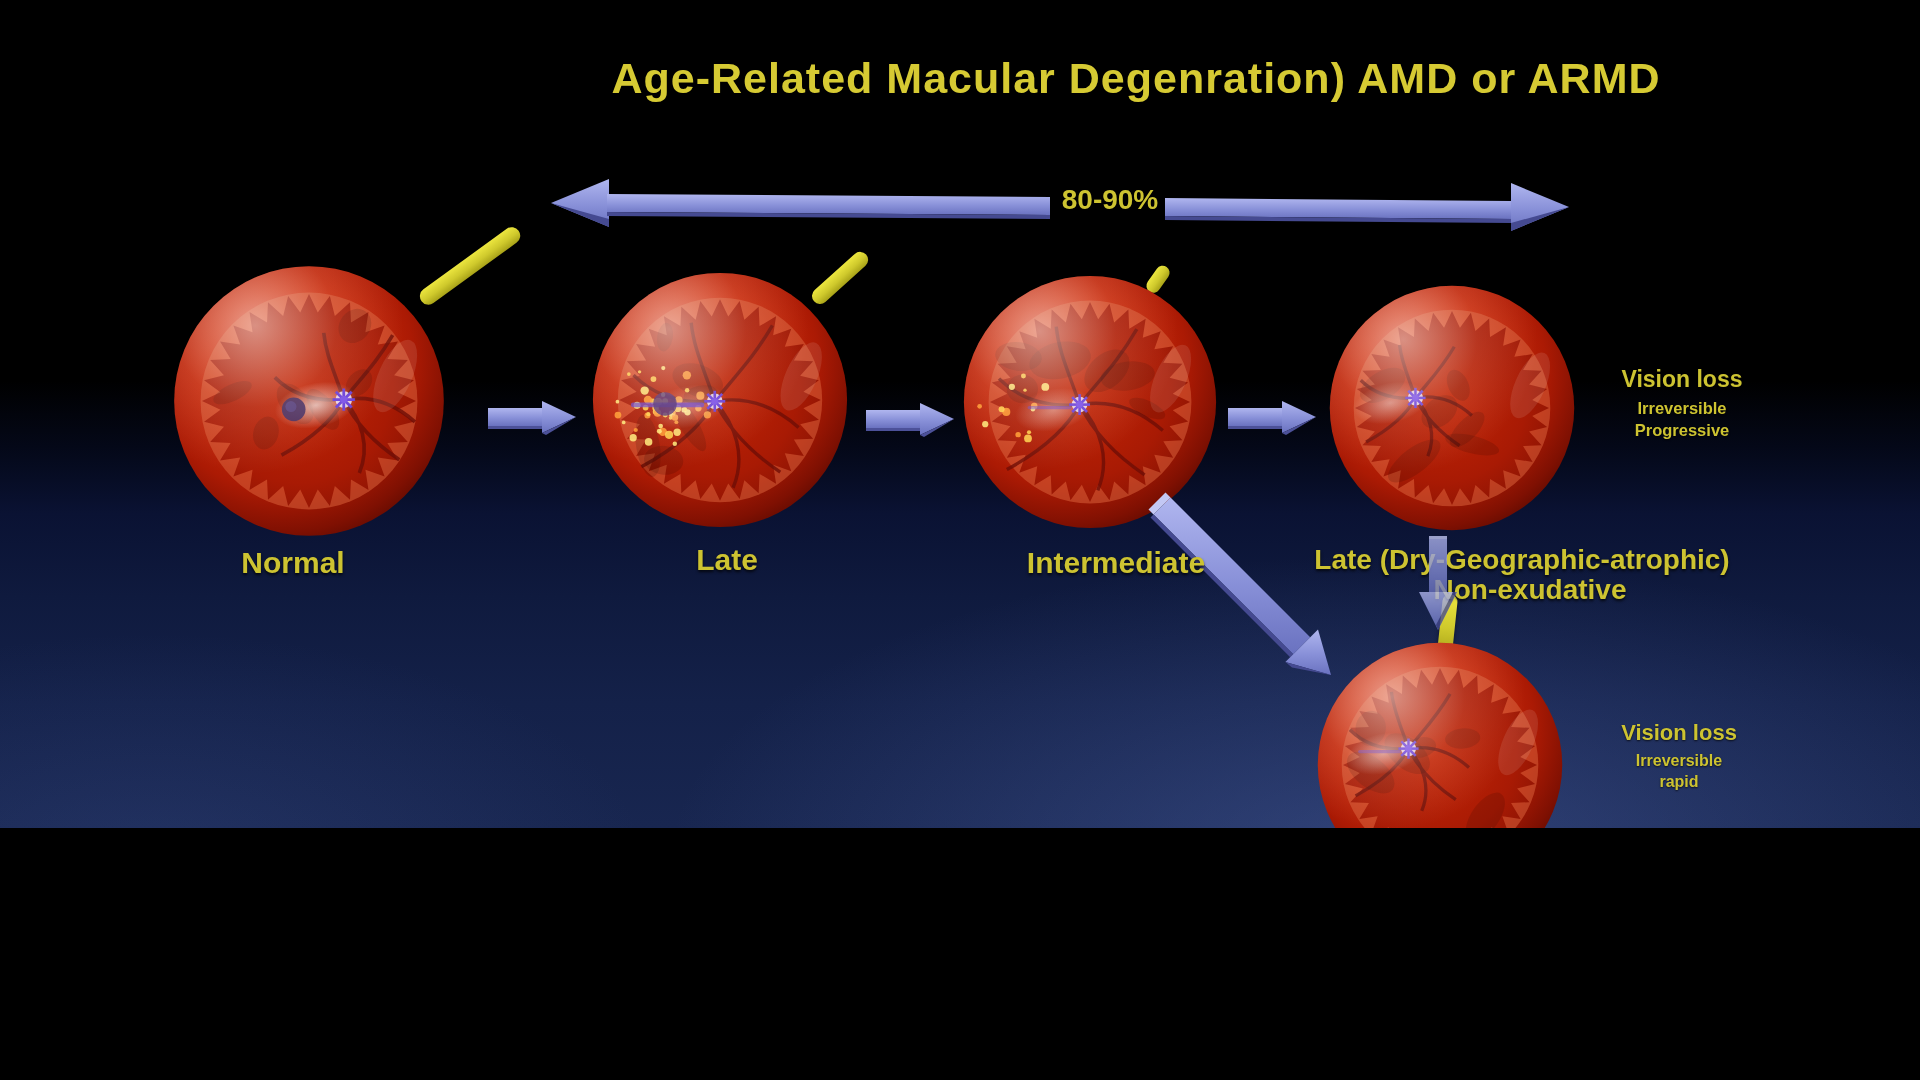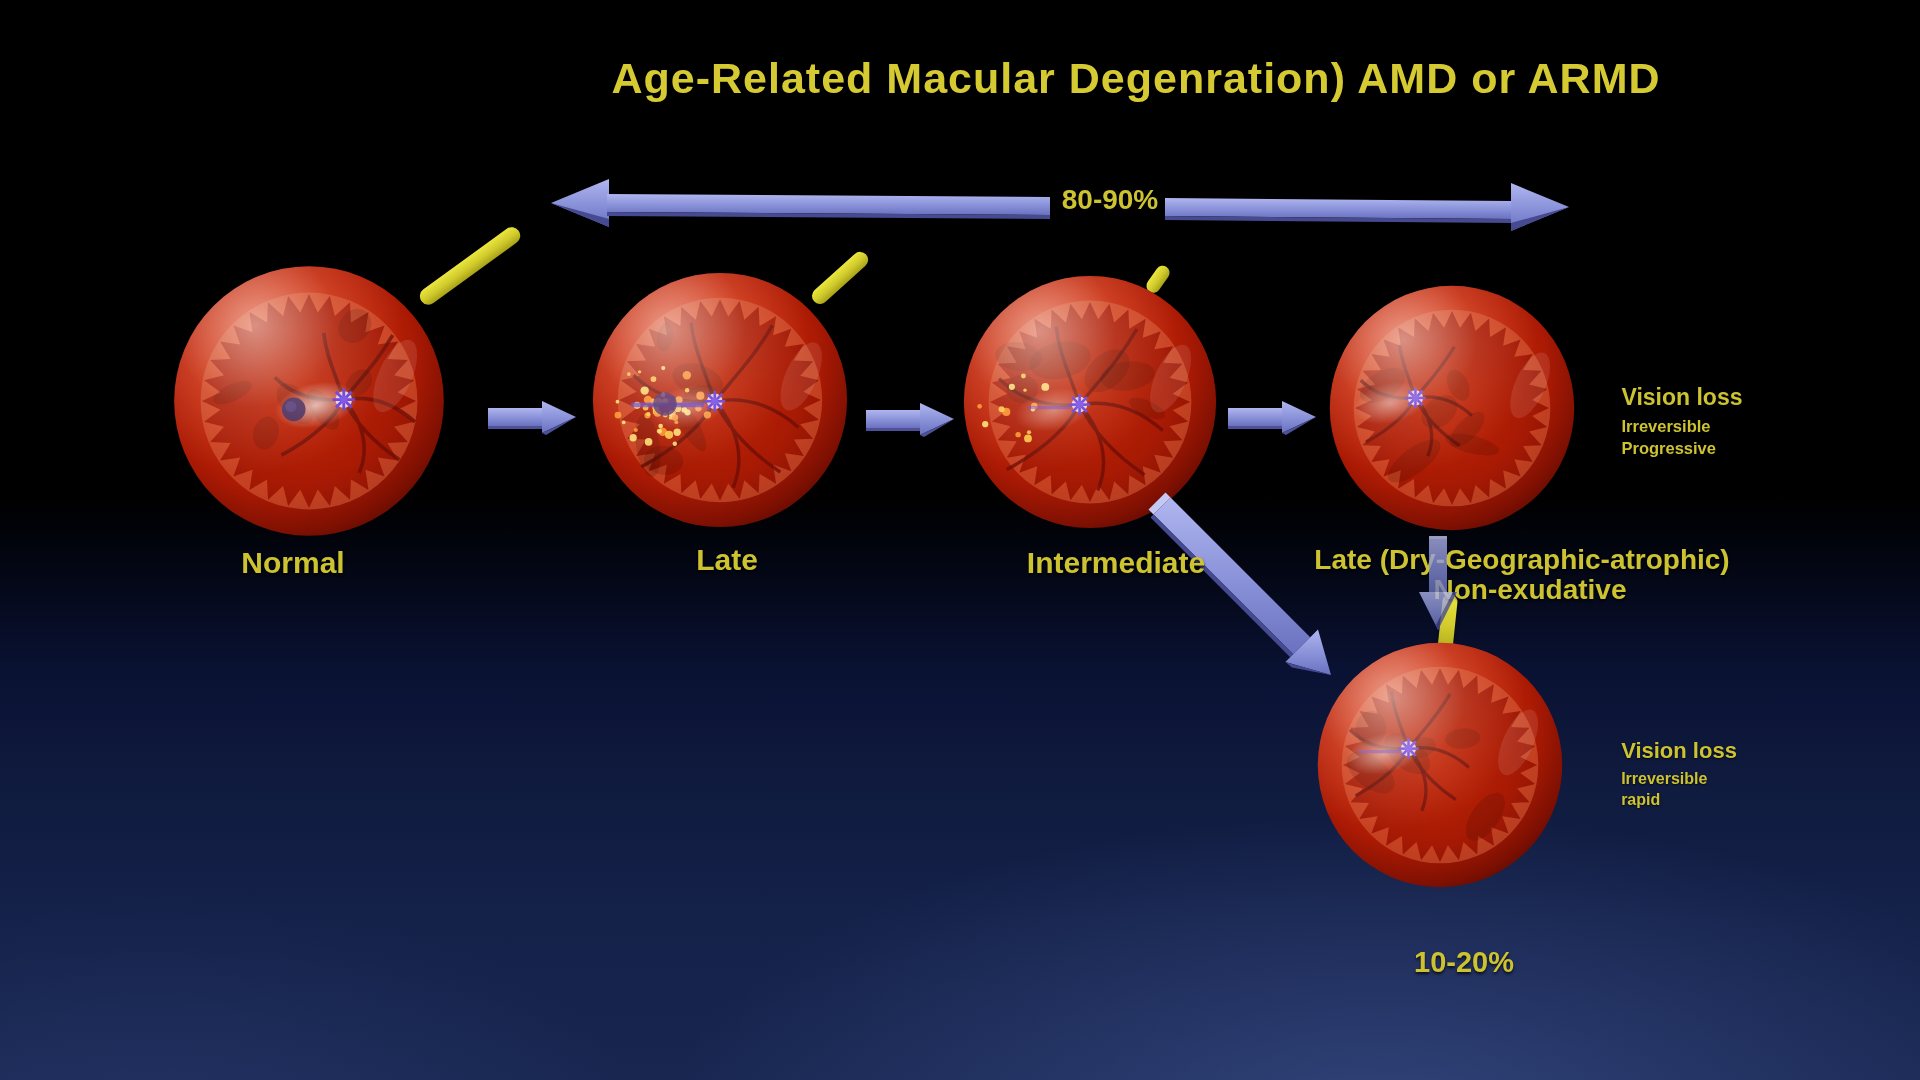--- a/index.html
+++ b/index.html
@@ -1,35 +1,35 @@
 <!DOCTYPE html>
 <html><head>
 <meta charset="utf-8">
 <style>
   html,body{margin:0;padding:0;background:#000;}
   .stage{
-    position:relative;width:1920px;height:1080px;overflow:hidden;
+    position:relative;width:1920px;height:828px;overflow:hidden;
     font-family:"Liberation Sans",sans-serif;
     background-image:
       radial-gradient(1150px 480px at 72% 103%, rgba(88,112,185,.38), rgba(88,112,185,0) 62%),
       radial-gradient(820px 380px at 8% 104%, rgba(70,92,160,.22), rgba(70,92,160,0) 60%),
       linear-gradient(180deg,#000 0%,#000 46%,#040818 54%,#0a1233 62%,#0f1a3e 72%,#142149 85%,#182650 100%);
   }
   .title{
     position:absolute;left:1136px;top:54px;transform:translateX(-50%);
     color:#d6ca33;font-size:43px;font-weight:bold;letter-spacing:1px;white-space:nowrap;
     text-shadow:0 2px 4px rgba(0,0,0,.85);
   }
   .lbl{
     position:absolute;transform:translateX(-50%);
     color:#cdc331;font-weight:bold;white-space:nowrap;
     text-shadow:0 2px 3px rgba(0,0,0,.75);
   }
-  .ann{position:absolute;transform:translateX(-50%);color:#cdc331;
-       text-shadow:0 1px 2px rgba(0,0,0,.7);margin-top:18px;}
+  .ann{position:absolute;transform:translateX(-50%);text-align:center;color:#cdc331;
+       text-shadow:0 1px 2px rgba(0,0,0,.7);}
   .ann-h{font-size:23px;font-weight:bold;margin-bottom:4px;}
   .ann-l{font-size:16.5px;font-weight:bold;line-height:22px;}
   .eye{position:absolute;z-index:2;}
   .nerve{
     position:absolute;z-index:1;border-radius:10px;
     background:linear-gradient(180deg,#ece63f 0%,#cfc92c 55%,#a8a218 100%);
     box-shadow:0 2px 4px rgba(0,0,0,.5);
   }
   .arrow{position:absolute;z-index:3;}
   .arrow-over{position:absolute;z-index:5;opacity:.78;}

